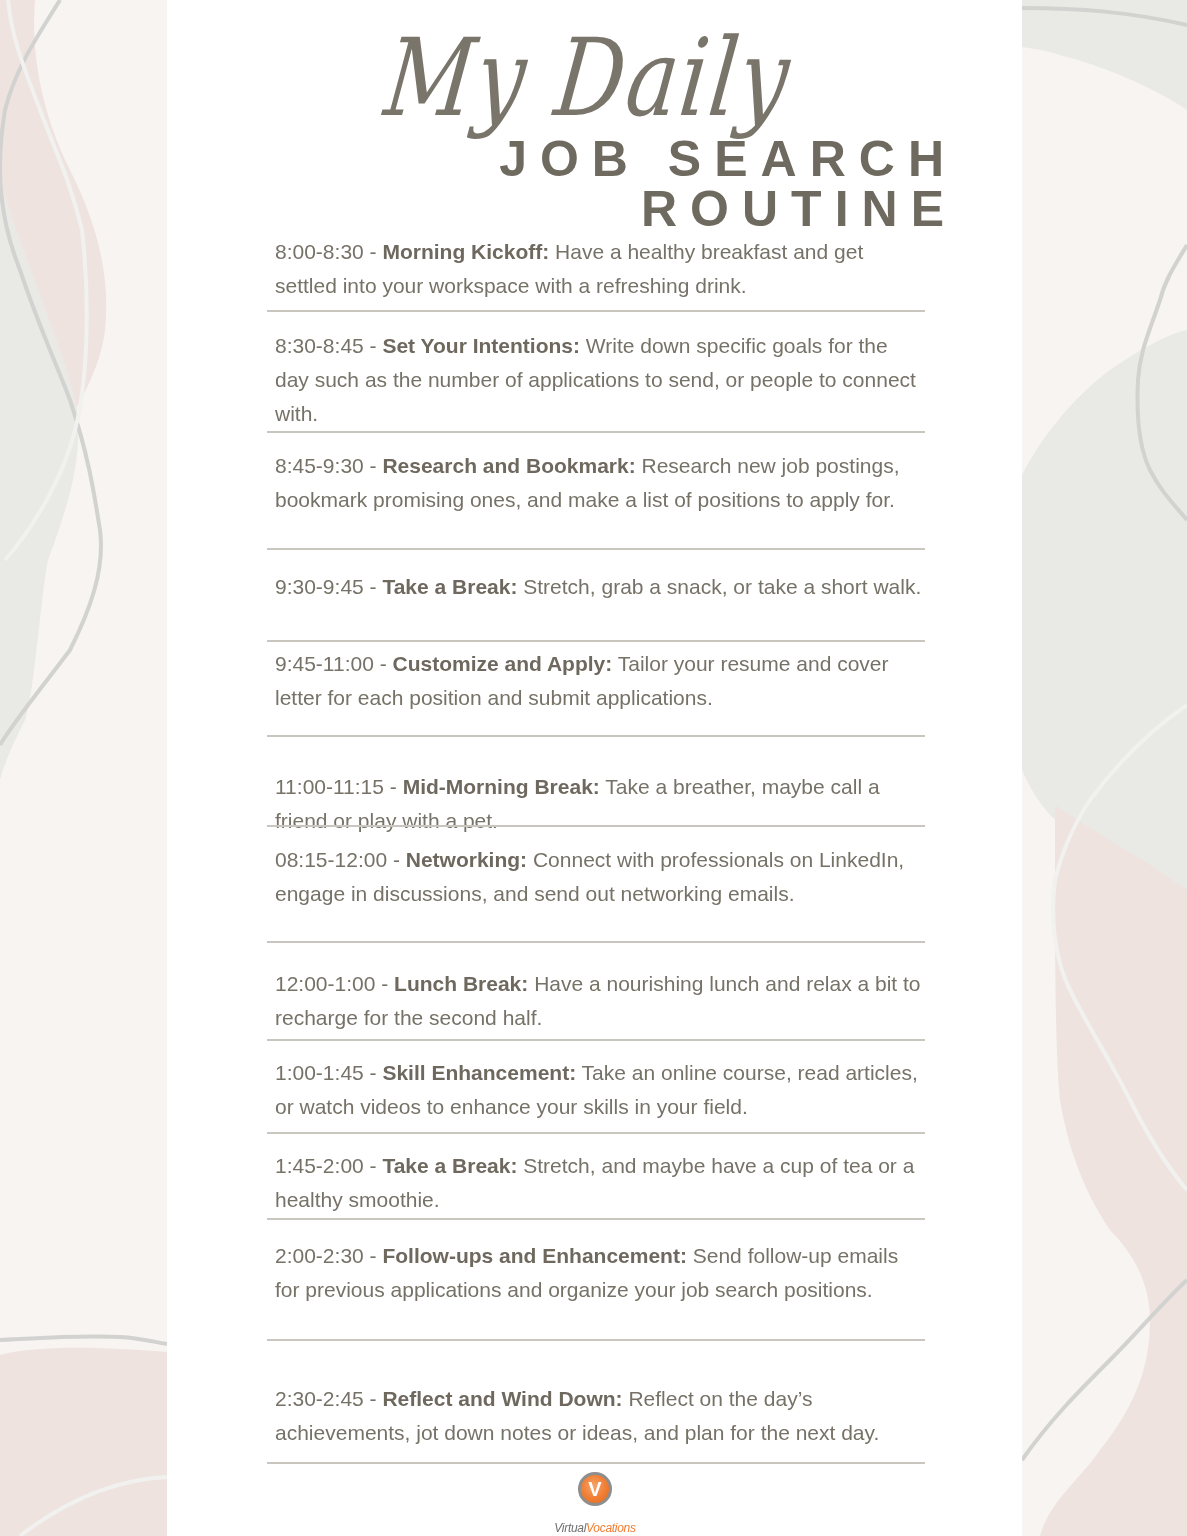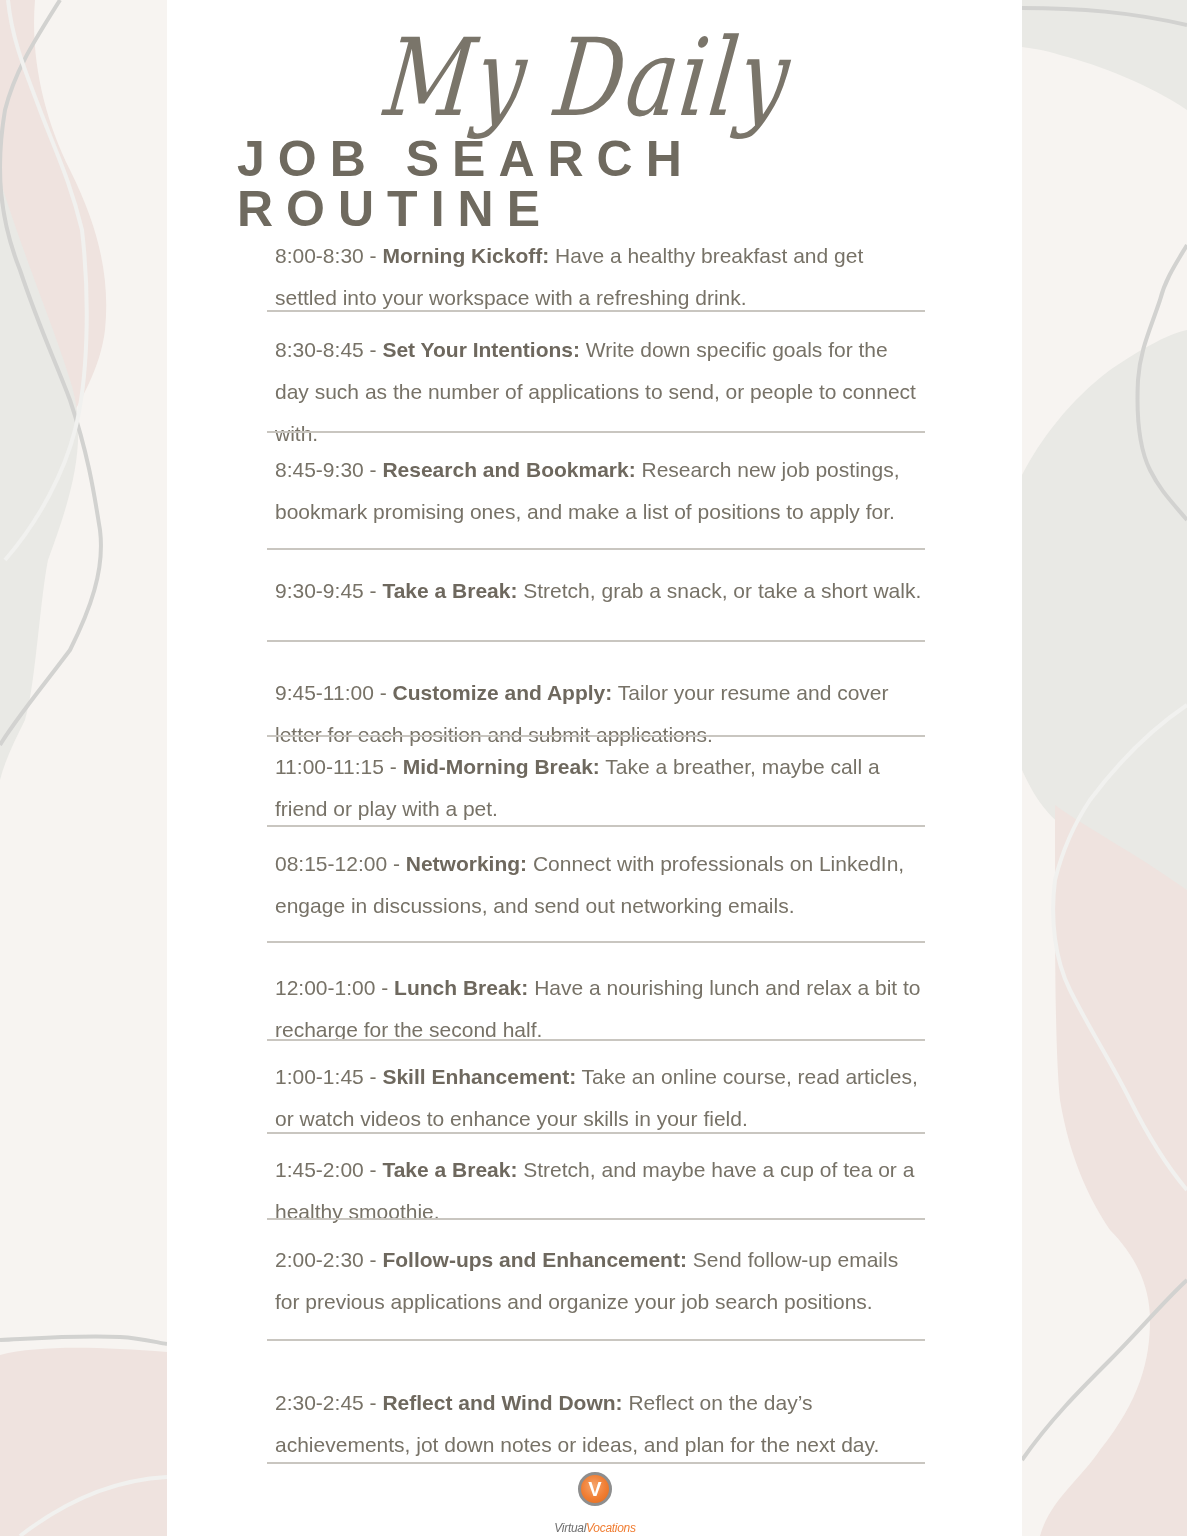--- a/index.html
+++ b/index.html
@@ -45,21 +45,21 @@
       line-height: 1;
       transform: scaleY(1.25) skewX(-8deg);
       transform-origin: center top;
       opacity: 0.95;
     }
     .title-main {
       position: absolute;
       left: 70px;
       width: 720px;
       top: 134px;
-      text-align: left;
+      text-align: right;
       font-family: "Liberation Sans", sans-serif;
       font-weight: bold;
       font-size: 50px;
       letter-spacing: 13px;
       color: #6f6a5f;
       line-height: 1;
     }
     .routine-list {
       position: absolute;
       left: 100px;
@@ -72,21 +72,21 @@
     .routine-item {
       position: absolute;
       left: 0;
       width: 660px;
     }
     .routine-text {
       margin: 0 0 0 8px;
       width: 648px;
       font-family: "Liberation Sans", sans-serif;
       font-size: 21px;
-      line-height: 42px;
+      line-height: 34px;
       color: #777267;
     }
     .routine-text .label {
       font-weight: bold;
       color: #6e685e;
     }
     .separator {
       position: absolute;
       left: 0;
       width: 658px;
@@ -174,26 +174,26 @@
     <li class="routine-item" style="top:219px">
       <p class="routine-text"><span>8:45-9:30 - </span><span class="label">Research and Bookmark:</span><span> Research new job postings, bookmark promising ones, and make a list of positions to apply for.</span></p>
     </li>
     <div class="separator" style="top:318px"></div>
 
     <li class="routine-item" style="top:340px">
       <p class="routine-text"><span>9:30-9:45 - </span><span class="label">Take a Break:</span><span> Stretch, grab a snack, or take a short walk.</span></p>
     </li>
     <div class="separator" style="top:410px"></div>
 
-    <li class="routine-item" style="top:442px">
+    <li class="routine-item" style="top:417px">
       <p class="routine-text"><span>9:45-11:00 - </span><span class="label">Customize and Apply:</span><span> Tailor your resume and cover letter for each position and submit applications.</span></p>
     </li>
     <div class="separator" style="top:505px"></div>
 
-    <li class="routine-item" style="top:516px">
+    <li class="routine-item" style="top:540px">
       <p class="routine-text"><span>11:00-11:15 - </span><span class="label">Mid-Morning Break:</span><span> Take a breather, maybe call a friend or play with a pet.</span></p>
     </li>
     <div class="separator" style="top:595px"></div>
 
     <li class="routine-item" style="top:613px">
       <p class="routine-text"><span>08:15-12:00 - </span><span class="label">Networking:</span><span> Connect with professionals on LinkedIn, engage in discussions, and send out networking emails.</span></p>
     </li>
     <div class="separator" style="top:711px"></div>
 
     <li class="routine-item" style="top:737px">

